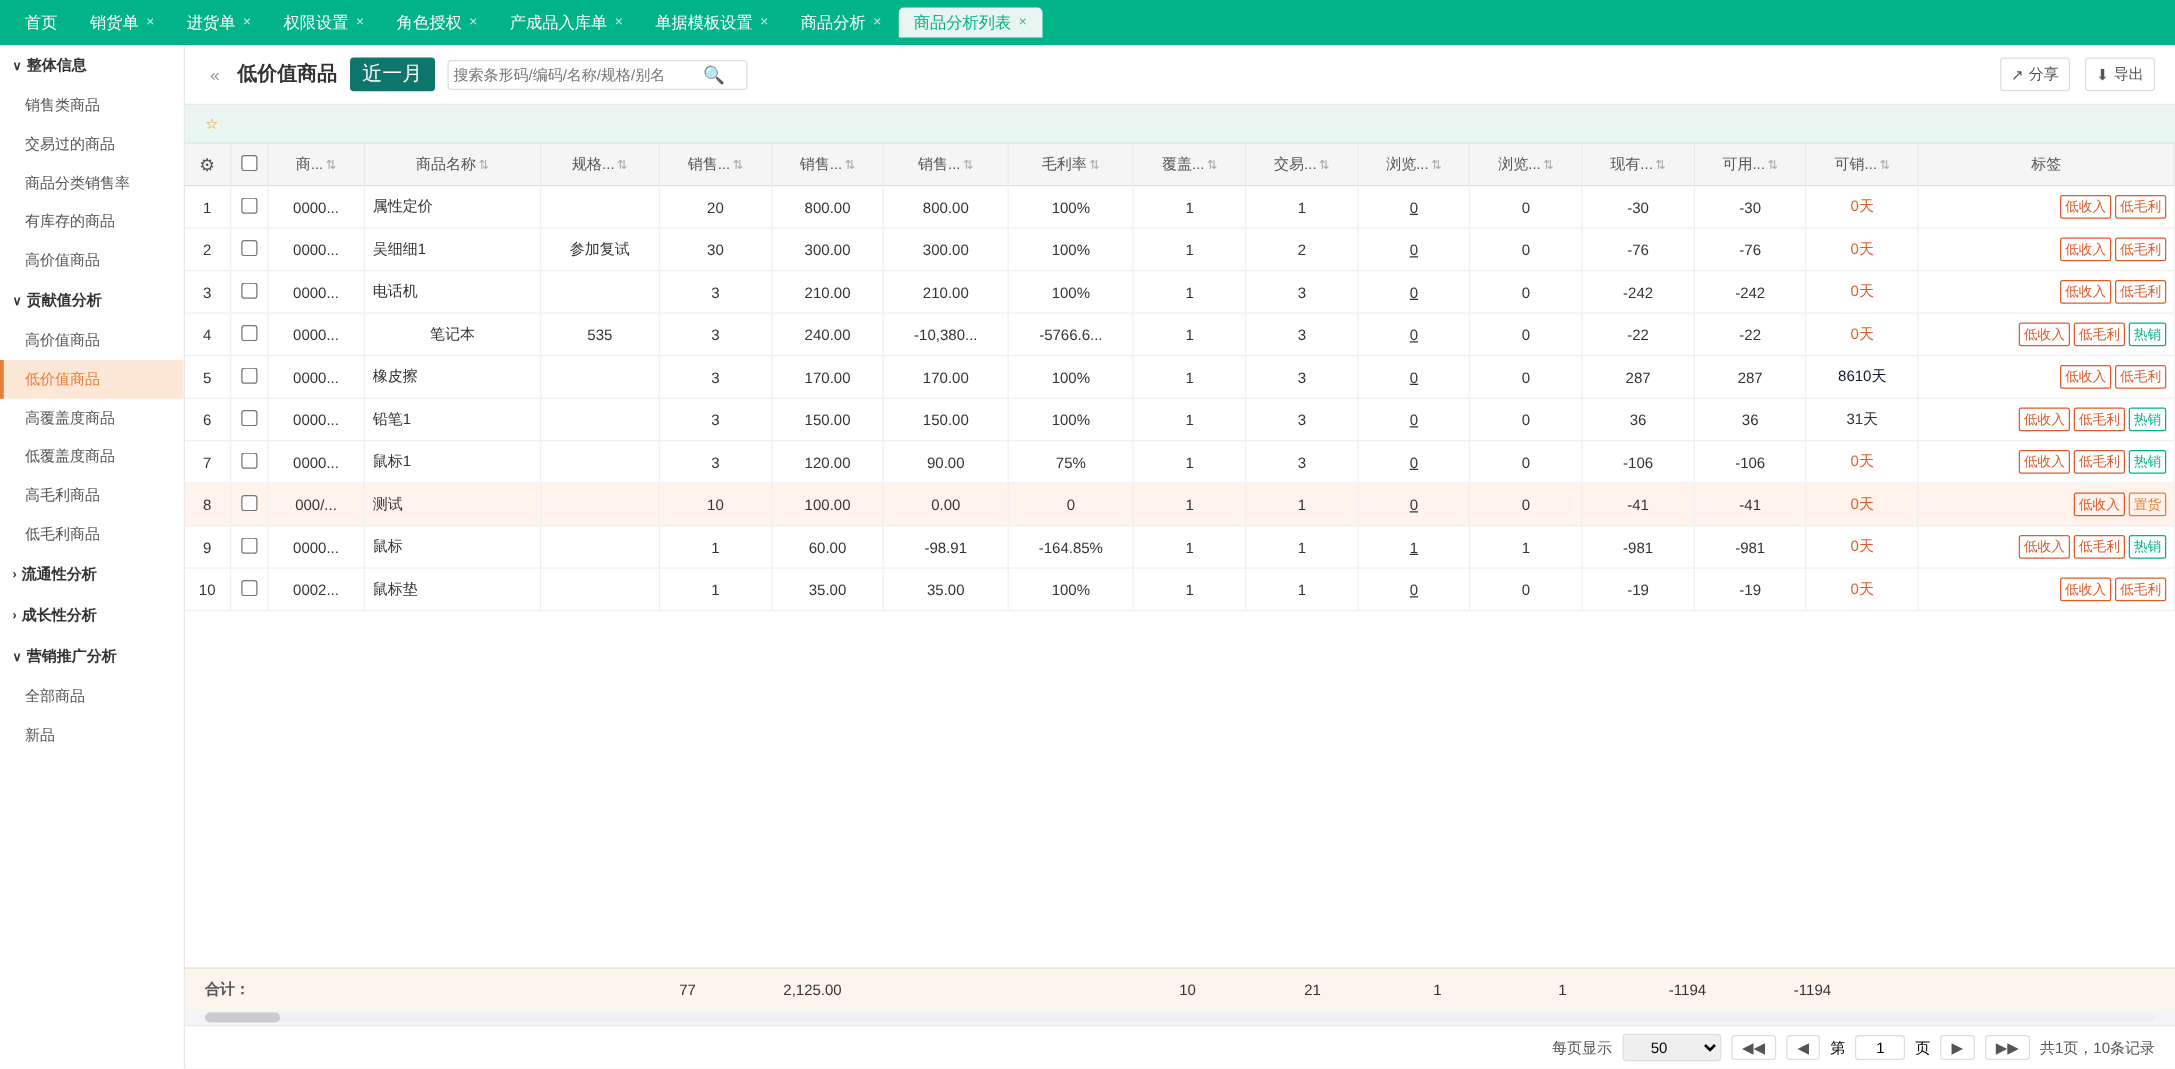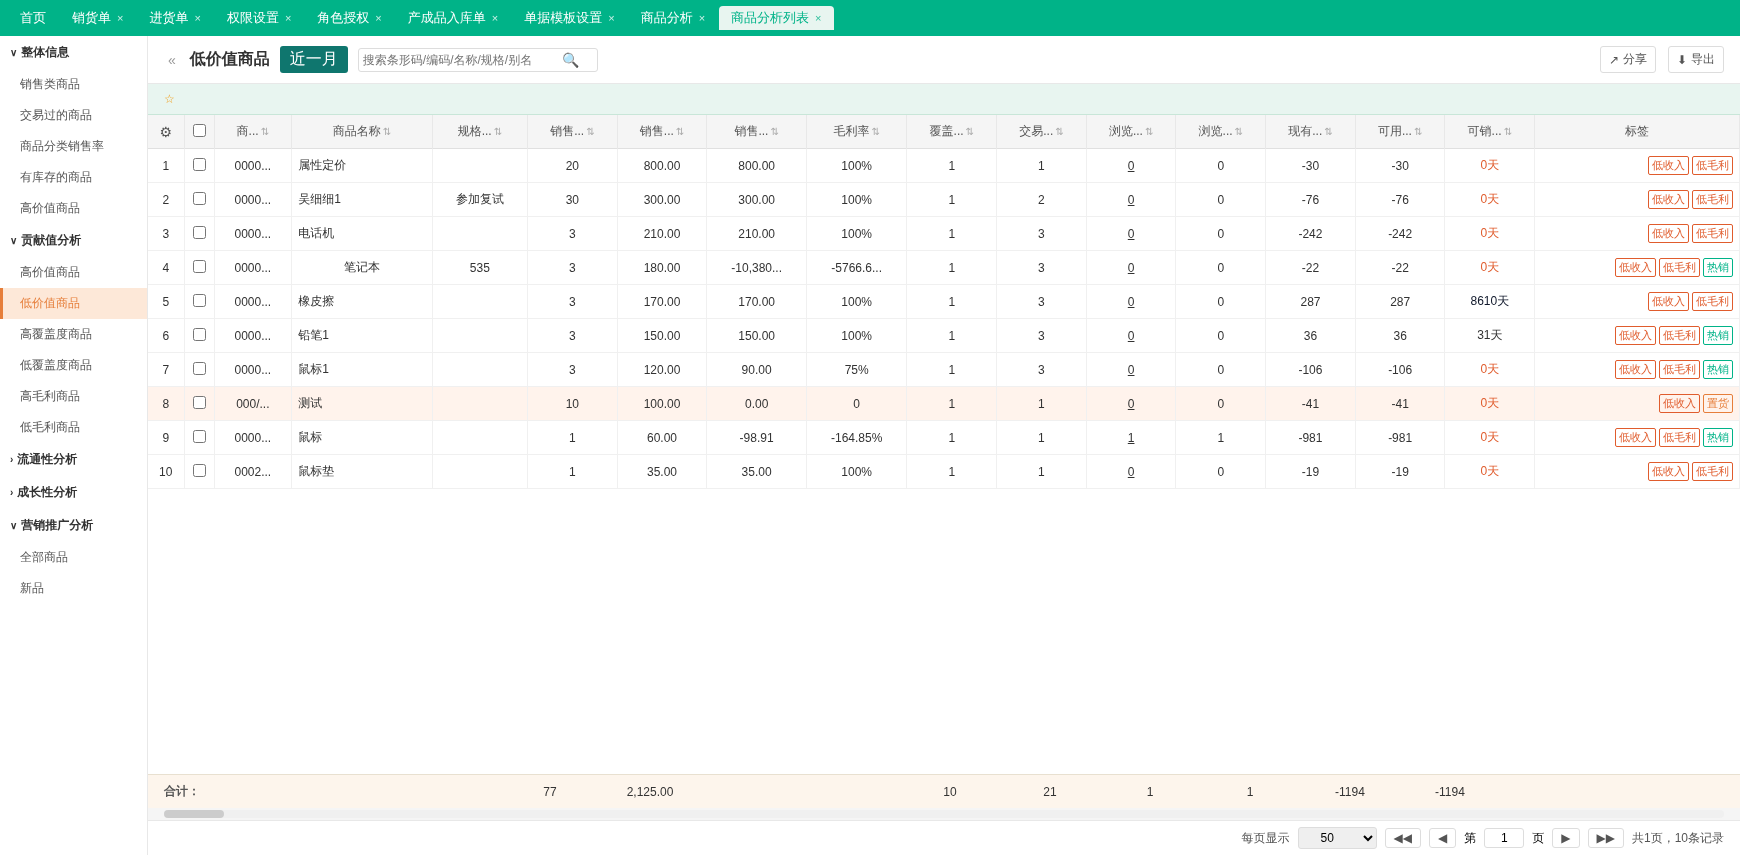--- a/index.html
+++ b/index.html
@@ -446,21 +446,21 @@
                 </div>
               </td>
             </tr>
             <tr>
               <td>4</td>
               <td><input type="checkbox" style=""></td>
               <td>0000...</td>
               <td style="text-align: center;">笔记本</td>
               <td>535</td>
               <td>3</td>
-              <td>180.00</td>
+              <td>240.00</td>
               <td>-10,380...</td>
               <td>-5766.6...</td>
               <td>1</td>
               <td>3</td>
               <td><span class="underline-num">0</span></td>
               <td>0</td>
               <td>-22</td>
               <td>-22</td>
               <td style="color: rgb(224, 92, 45);">0天</td>
               <td>

